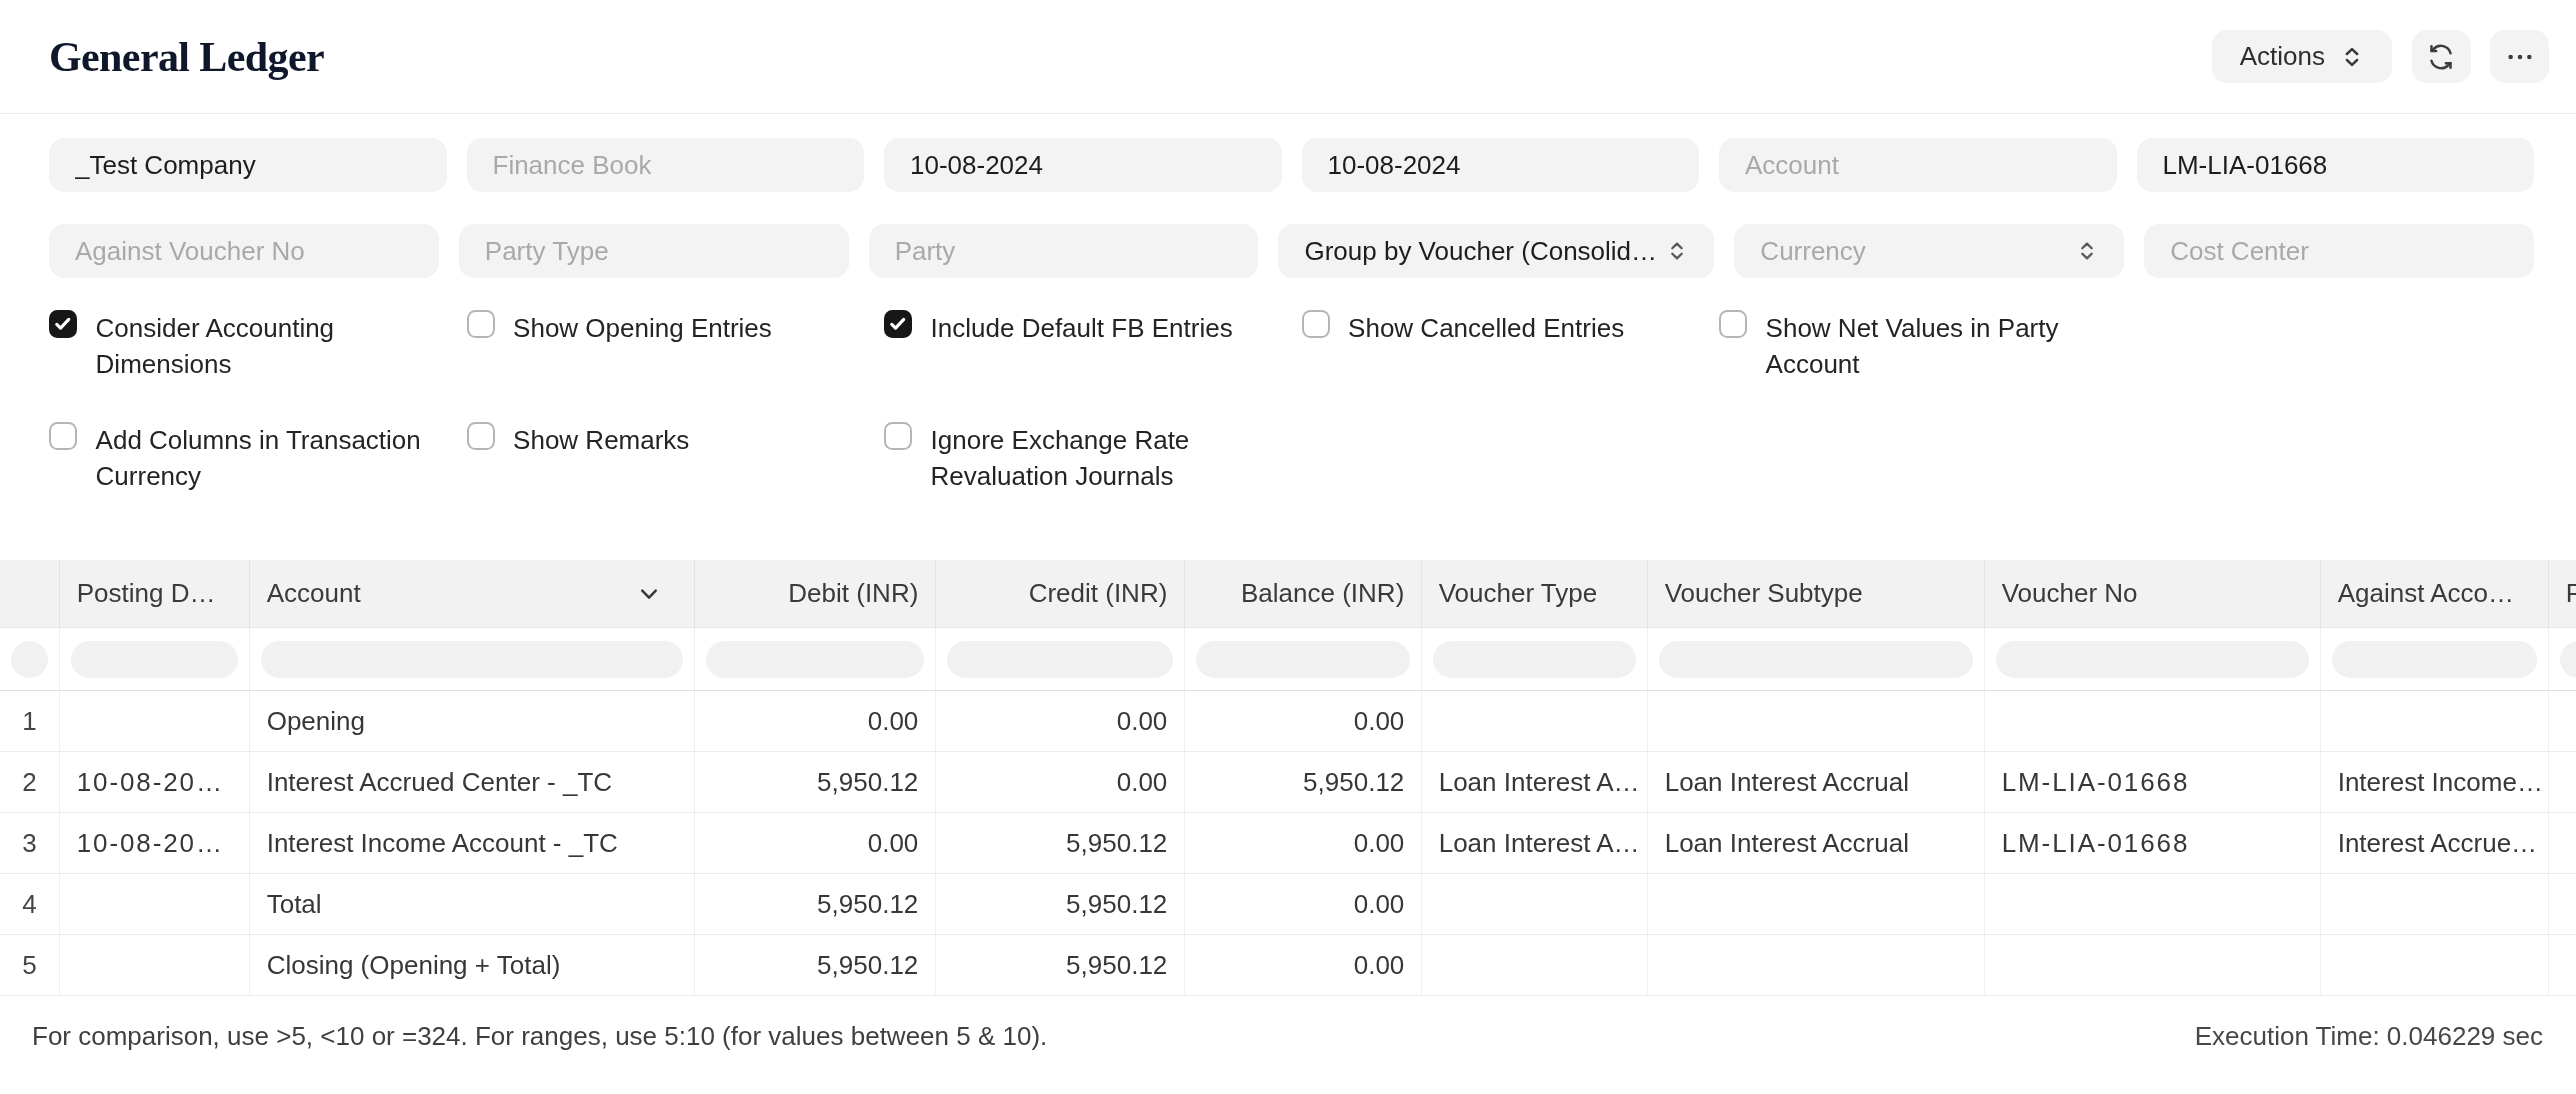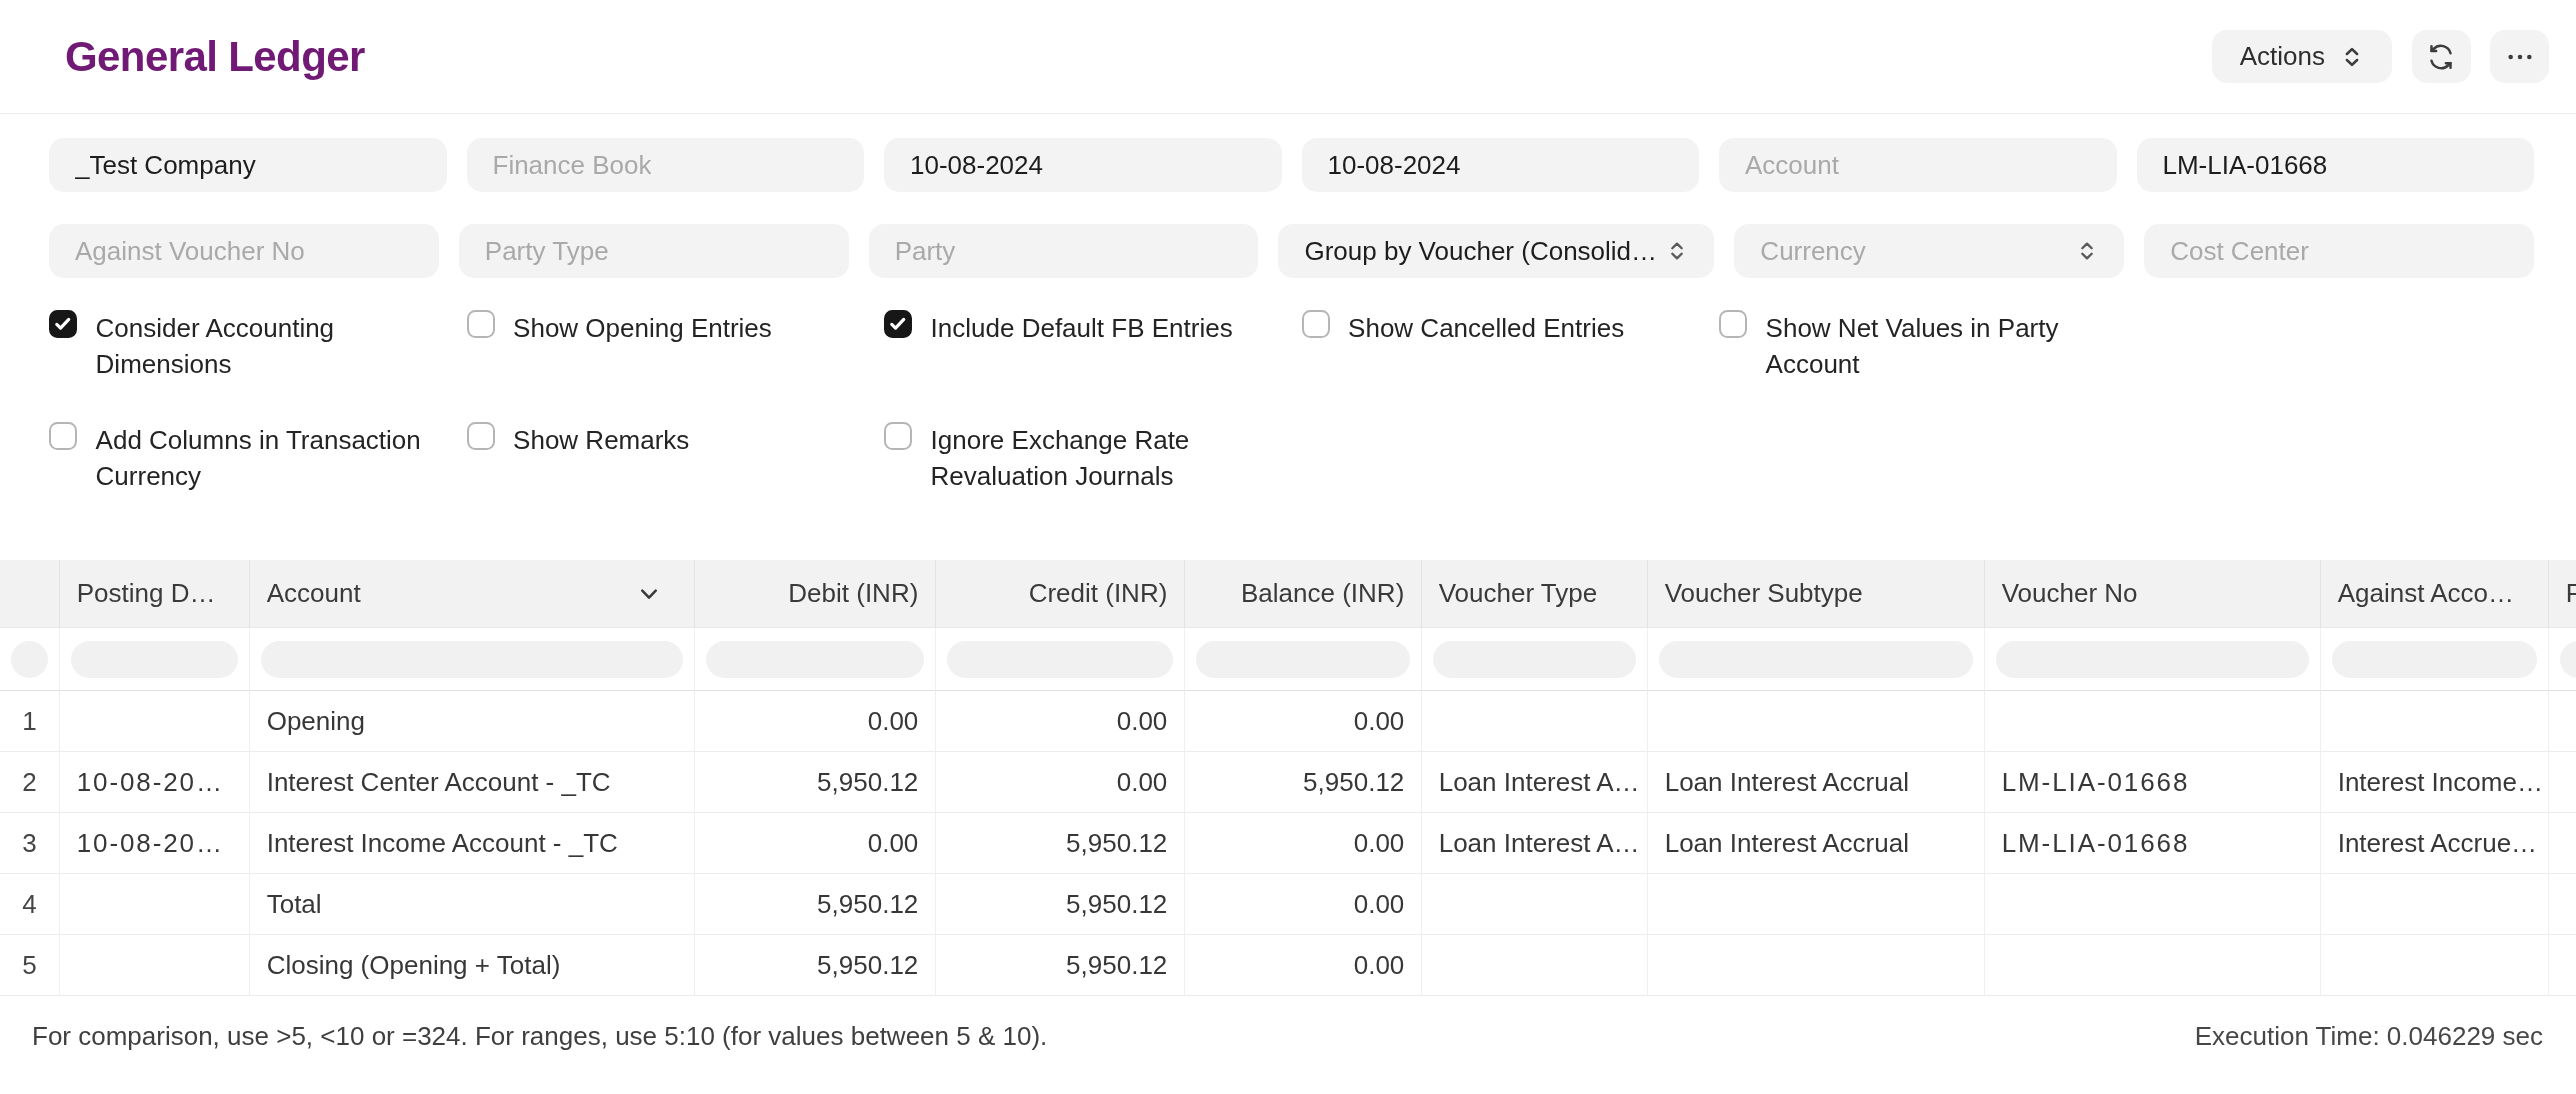--- a/index.html
+++ b/index.html
@@ -9,21 +9,21 @@
   }
   *{box-sizing:border-box;}
   html,body{margin:0;padding:0;}
   body{
     width:2576px;height:1095px;overflow:hidden;background:#fff;color:var(--text);
     font-family:"Liberation Sans","DejaVu Sans",sans-serif;
   }
   
   .page-header{height:114px;display:flex;align-items:center;justify-content:space-between;
     padding:0 27px 0 49px;border-bottom:1.9px solid var(--border);}
-  .page-title{font-size:42px;font-weight:700;letter-spacing:-0.6px;margin:16px;color:#701a75;}
+  .page-title{font-size:42px;font-weight:700;letter-spacing:-0.6px;margin:0;color:#0f172a;font-family:Liberation Serif, serif;}
   .hdr-actions{display:flex;gap:19.5px;align-items:flex-end;}
   .btn{height:53px;border:none;background:var(--pill-bg);border-radius:15px;font-size:26px;
     color:#2e2e2e;display:flex;align-items:center;gap:15px;padding:0 28px;cursor:pointer;
     font-family:inherit;}
   .btn-icon{width:59px;padding:0;justify-content:center;}
   .icon{display:inline-flex;align-items:center;justify-content:center;color:#3c3c3c;}
   .icon svg{display:block;}
   
   .filters{padding:24px 42px 0 49px;height:446px;}
   .f-row{display:grid;grid-template-columns:repeat(6,1fr);column-gap:33px;margin-bottom:32px;
@@ -284,21 +284,21 @@
       <div class="t-cell num" style="width: 237px;">0.00</div>
       <div class="t-cell" style="width: 226px;"></div>
       <div class="t-cell" style="width: 337px;"></div>
       <div class="t-cell spaced" style="width: 336px;"></div>
       <div class="t-cell" style="width: 228px;"></div>
       <div class="t-cell" style="width: 121px;"></div>
     </div>
     <div class="t-row">
       <div class="t-cell center" style="width: 60px;">2</div>
       <div class="t-cell spaced" style="width: 190px;">10-08-20…</div>
-      <div class="t-cell" style="width: 445px;">Interest Center Account - _TC</div>
+      <div class="t-cell" style="width: 445px;">Interest Accrued Center - _TC</div>
       <div class="t-cell num" style="width: 241px;">5,950.12</div>
       <div class="t-cell num" style="width: 249px;">0.00</div>
       <div class="t-cell num" style="width: 237px;">5,950.12</div>
       <div class="t-cell" style="width: 226px;">Loan Interest A…</div>
       <div class="t-cell" style="width: 337px;">Loan Interest Accrual</div>
       <div class="t-cell spaced" style="width: 336px;">LM-LIA-01668</div>
       <div class="t-cell" style="width: 228px;">Interest Income…</div>
       <div class="t-cell" style="width: 121px;"></div>
     </div>
     <div class="t-row">

